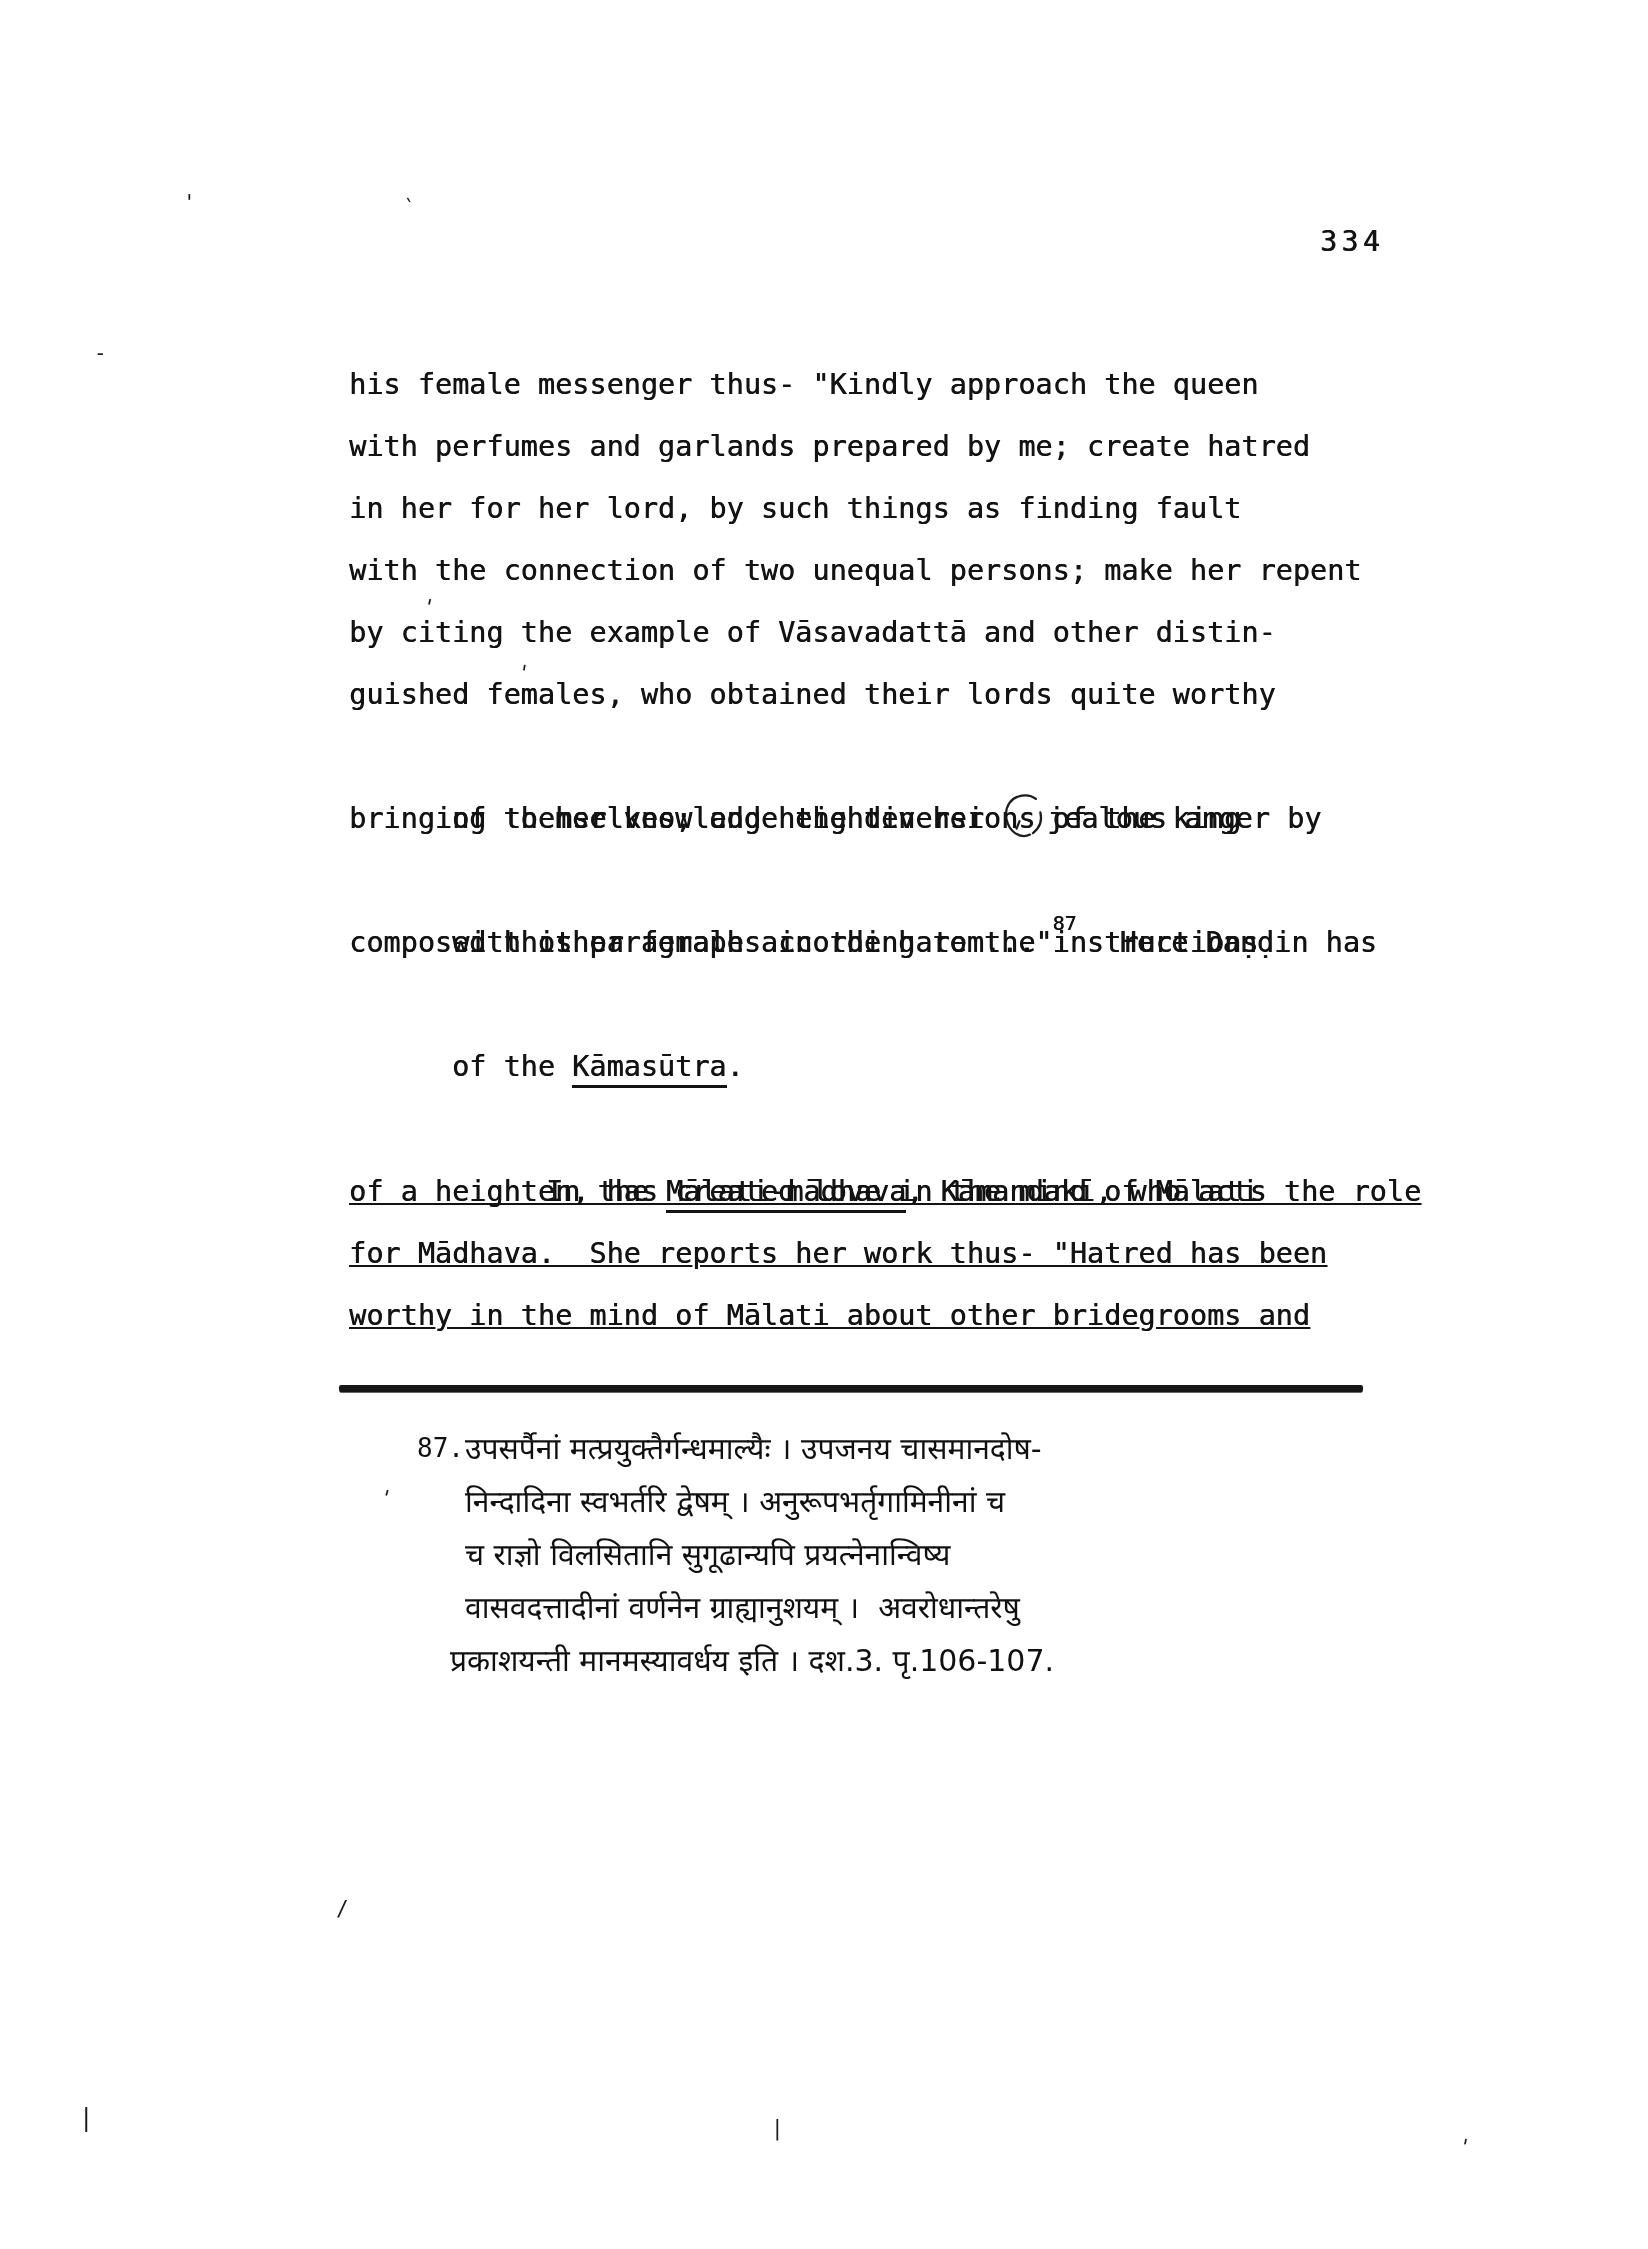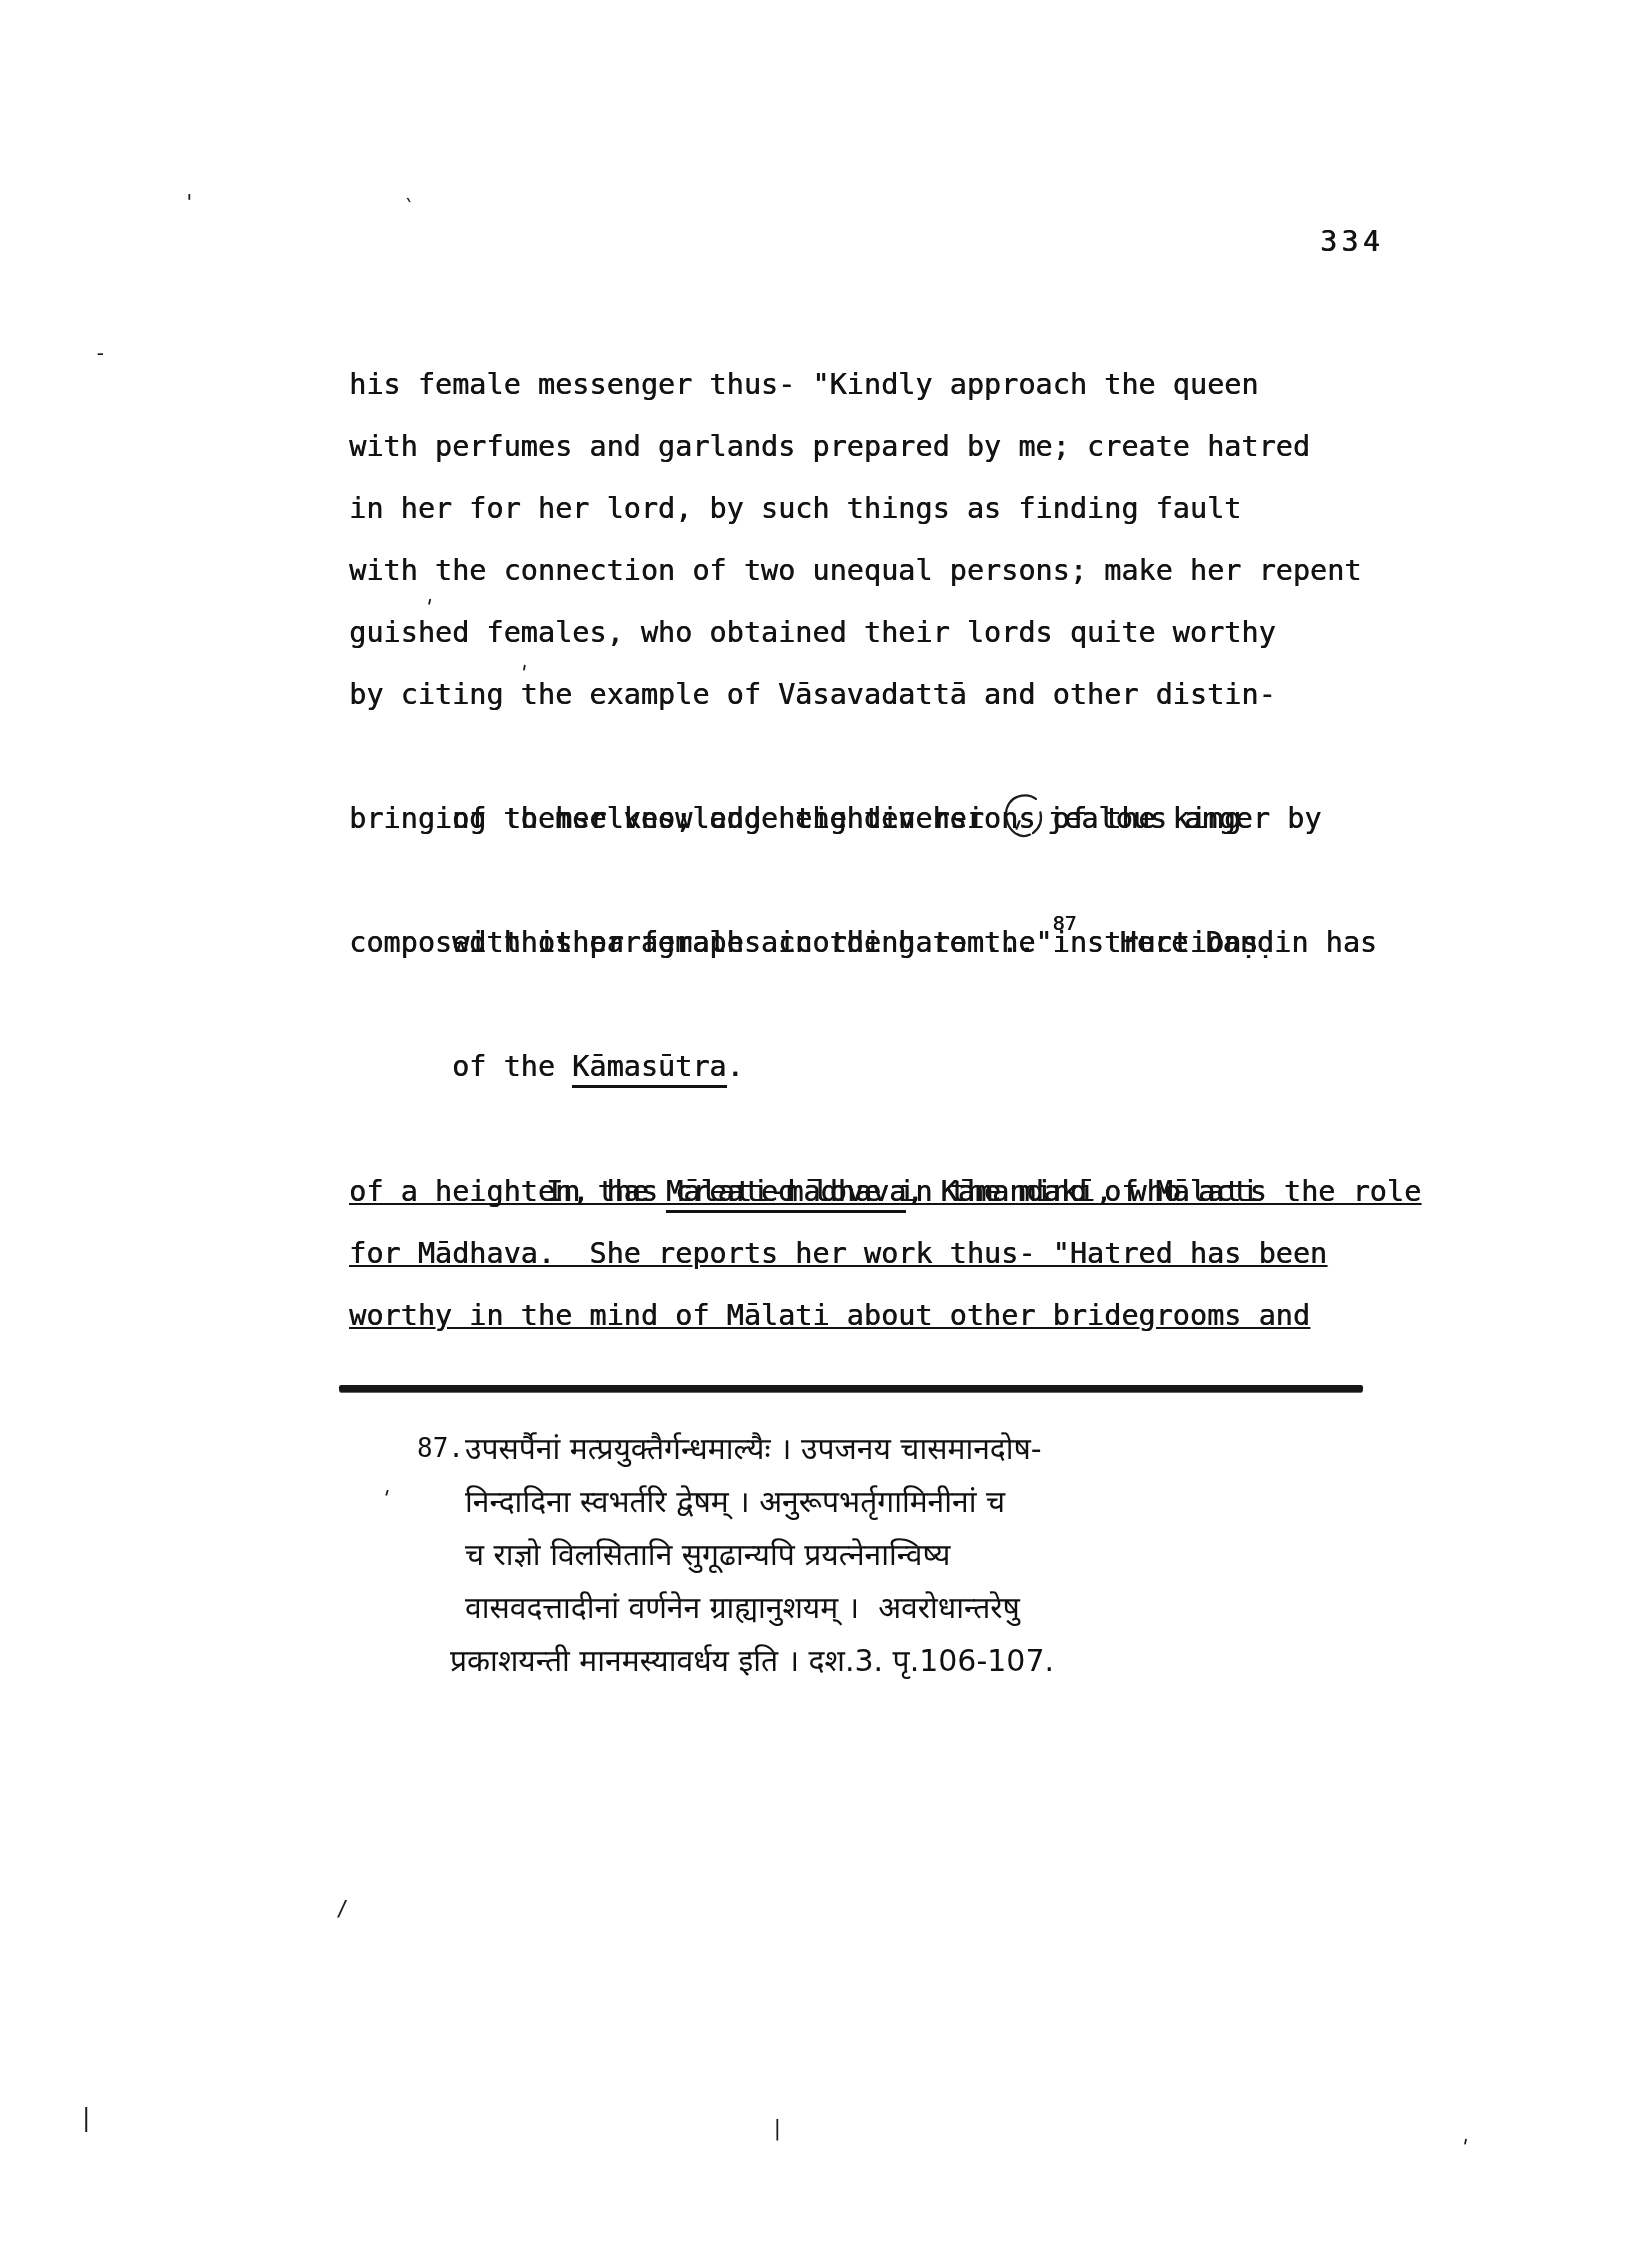--- a/index.html
+++ b/index.html
@@ -92,22 +92,22 @@
 
 <div class="page">
 
   <div class="page-number">334</div>
 
   <div class="para para1 typewriter">
     <div class="line">his female messenger thus- "Kindly approach the queen</div>
     <div class="line">with perfumes and garlands prepared by me; create hatred</div>
     <div class="line">in her for her lord, by such things as finding fault</div>
     <div class="line">with the connection of two unequal persons; make her repent</div>
+    <div class="line">by citing the example of Vāsavadattā and other distin-</div>
     <div class="line">guished females, who obtained their lords quite worthy</div>
-    <div class="line">by citing the example of Vāsavadattā and other distin-</div>
     <div class="line">
       <span>of themselves; and heighten her</span><span class="scribble"><svg width="42" height="46" viewBox="0 0 56 62" xmlns="http://www.w3.org/2000/svg">
             <g fill="none" stroke="#1d1d1d" stroke-width="3" stroke-linecap="round">
               <path d="M44 8 C34 0 16 2 8 14 C0 26 4 46 16 54 C22 58 30 59 36 56"></path>
               <path d="M40 54 C48 48 53 38 50 26"></path>
               <path d="M22 38 l-4 10"></path>
             </g>
           </svg></span><span>jealous anger by</span>
     </div>
     <div class="line">bringing to her knowledge the diversions of the king</div>

